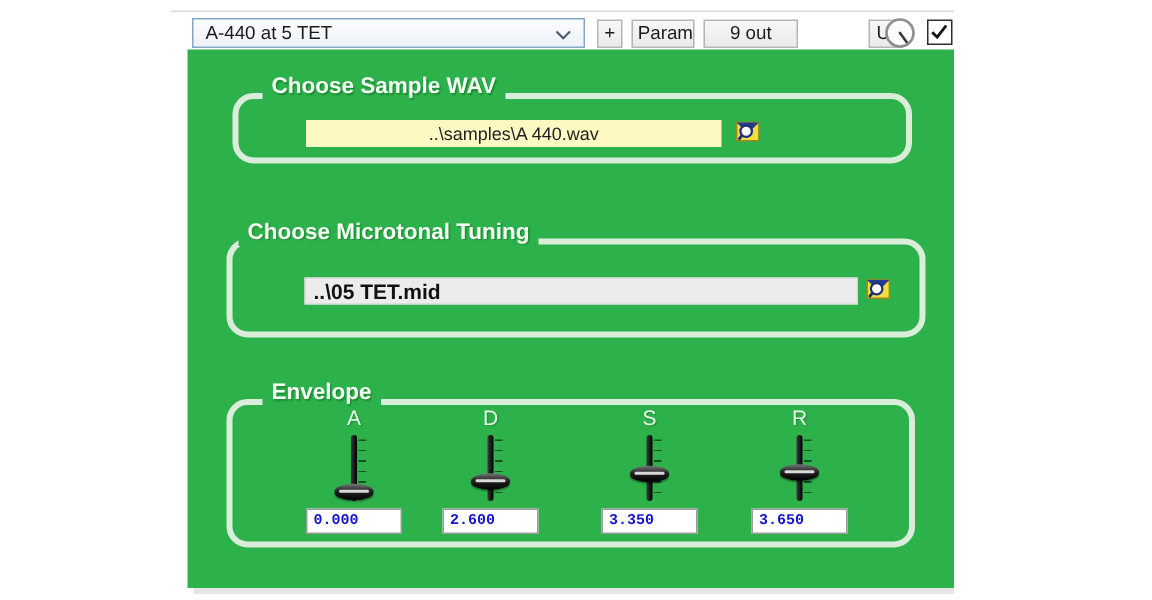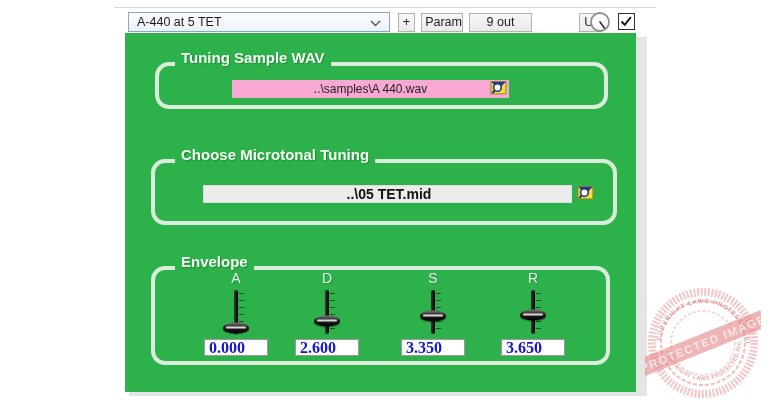--- a/index.html
+++ b/index.html
@@ -1,16 +1,16 @@
 <!DOCTYPE html>
 <html style="--panel-green: #2db24b; --group-outline: #d9edda; --value-blue: #1414cc;"><head>
 <meta charset="utf-8">
 <style>
   html,body{margin:0;padding:0;background:#fff;}
-  #stage{position:relative;width:768px;height:400px;background:#ffffff;overflow:hidden;
+  #stage{position:relative;width:636px;height:400px;background:#ffffff;overflow:hidden;
          font-family:"Liberation Sans", sans-serif;}
   .topline{position:absolute;left:114px;top:7px;width:542px;height:1px;background:#d9d9d9;}
 
   
   .combo{position:absolute;left:128px;top:12px;width:262px;height:20px;box-sizing:border-box;
          background:linear-gradient(180deg,#fcfdfe,#edf2f9);border:1px solid #86a6c6;
          font-size:12.5px;color:#1b1b1b;line-height:18px;padding-left:8px;cursor:default;}
   .combo .chev{position:absolute;right:8px;top:7px;}
   .tbtn{position:absolute;top:13px;height:19px;box-sizing:border-box;
         background:linear-gradient(180deg,#f7f7f7,#eaeaea);border:1px solid #b3b3b3;
@@ -31,29 +31,29 @@
 
   .groupbox{position:absolute;box-sizing:border-box;border:4px solid var(--group-outline,#d9edda);
             border-radius:14px;}
   .gb1{left:30px;top:29px;width:453px;height:47px;}
   .gb2{left:26px;top:126px;width:466px;height:66px;}
   .gb3{left:26px;top:233px;width:459px;height:99px;}
   .gblabel{position:absolute;font-size:15px;font-weight:bold;color:#f6fff6;
            background:var(--panel-green,#2db24b);padding:0 6px;line-height:18px;
            text-shadow:1px 1px 1px rgba(0,70,0,0.35);white-space:nowrap;}
   .gl1{left:50px;top:16px;}
-  .gl2{left:50px;top:113px;}
+  .gl2{left:34px;top:113px;}
   .gl3{left:50px;top:220px;}
 
   .pathfield{position:absolute;box-sizing:border-box;height:18px;border:none;outline:none;
              font-family:"Liberation Sans", sans-serif;}
-  .field1{left:79px;top:47px;width:277px;background:#f9a8d4;font-size:12px;color:#222;
-          text-align:center;margin-left:28px;}
+  .field1{left:79px;top:47px;width:277px;background:#fef9c3;font-size:12px;color:#222;
+          text-align:center;}
   .field2{left:78px;top:152px;width:369px;background:#ececec;border:1px solid #dedede;
-          font-size:14px;font-weight:bold;color:#111;text-align:center;padding-left:5px;}
+          font-size:14px;font-weight:bold;color:#111;text-align:left;padding-left:5px;}
   .browse{position:absolute;width:17px;height:17px;cursor:pointer;}
   .br1{left:365px;top:46px;}
   .br2{left:452px;top:151px;}
 
   
   .slider{position:absolute;top:237px;width:66px;display:flex;flex-direction:column;
           align-items:center;}
   .sl-a{left:78px;} .sl-d{left:169px;} .sl-s{left:275px;} .sl-r{left:375px;}
   .sl-label{font-size:14px;color:#eafaea;height:16px;line-height:16px;
             text-shadow:1px 1px 1px rgba(0,70,0,0.3);}
@@ -62,22 +62,22 @@
          background:linear-gradient(90deg,#3a3a3a,#000);border-radius:2px;}
   .ticks{position:absolute;left:calc(50% + 3px);top:5px;width:5px;height:36px;
          background:repeating-linear-gradient(to bottom,rgba(0,0,0,0.55) 0,rgba(0,0,0,0.55) 1px,
          transparent 1px,transparent 7px);}
   .handle{position:absolute;left:50%;transform:translate(-50%,-50%);width:26px;height:11px;
           background:linear-gradient(180deg,#777 0%,#222 45%,#000 100%);
           border-radius:50% / 46%;box-shadow:0 1px 1px rgba(0,0,0,0.4);cursor:pointer;}
   .handle::after{content:"";position:absolute;left:3px;right:3px;top:4px;height:2px;
           background:#d9d9d9;border-radius:1px;}
   .valbox{width:64px;height:17px;box-sizing:border-box;margin-top:3px;background:#fff;
-          border:1px solid #9b9b9b;font-family:Liberation Serif, serif;
-          font-size:16px;font-weight:bold;color:var(--value-blue,#1414cc);
+          border:1px solid #9b9b9b;font-family:Liberation Mono, monospace;
+          font-size:10px;font-weight:bold;color:var(--value-blue,#1414cc);
           padding:0 0 0 4px;outline:none;}
 
   .stamp{position:absolute;left:645px;top:286px;width:116px;height:114px;opacity:0.8;
          pointer-events:none;}
 </style>
 </head>
 <body>
 
 <div id="stage">
   <div class="topline"></div>
@@ -102,21 +102,21 @@
     </svg>
   </div>
 
   <div class="panel"></div>
   <div class="shadow-r"></div>
   <div class="shadow-b"></div>
 
   <div style="position:absolute;left:125px;top:33px;width:511px;height:359px;">
 
     <div class="groupbox gb1"></div>
-    <div class="gblabel gl1">Tuning Sample WAV</div>
+    <div class="gblabel gl1">Choose Sample WAV</div>
     <input class="pathfield field1" value="..\samples\A 440.wav" style="">
     <svg class="browse br1" viewBox="0 0 16 16">
       <rect x="1" y="2.5" width="14" height="11.5" fill="#f2df3e" stroke="#97891f" stroke-width="1"></rect>
       <path d="M1 2.5 L15 2.5 L8 9.5 Z" fill="#273c8f"></path>
       <circle cx="7" cy="8" r="3.6" fill="#ffffff" stroke="#1d2f7a" stroke-width="1.4"></circle>
       <line x1="4.4" y1="10.6" x2="2.3" y2="13.2" stroke="#1d2f7a" stroke-width="1.8"></line>
     </svg>
 
     <div class="groupbox gb2"></div>
     <div class="gblabel gl2">Choose Microtonal Tuning</div>

